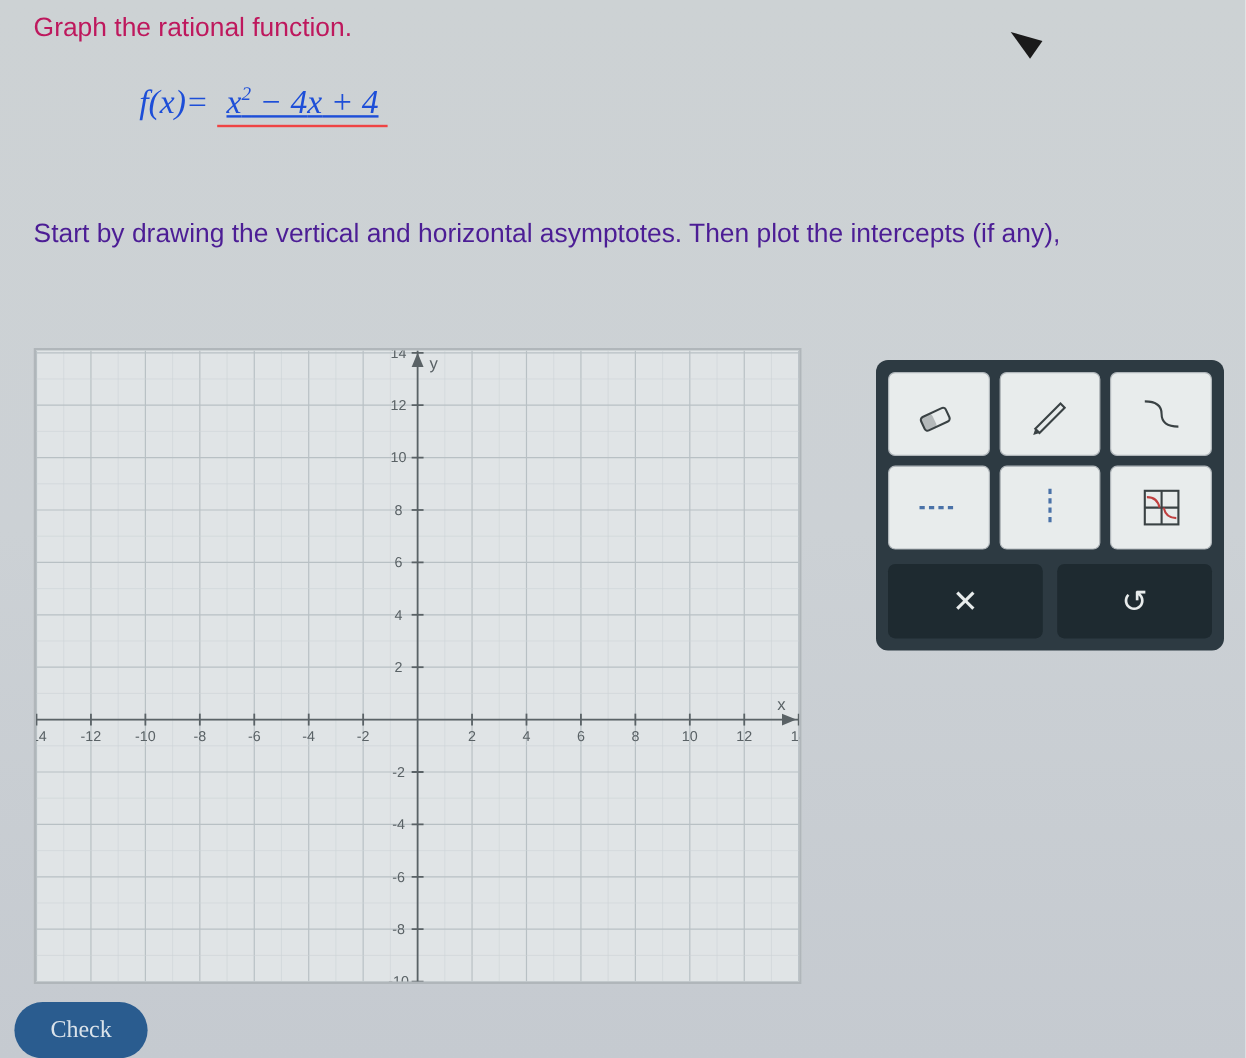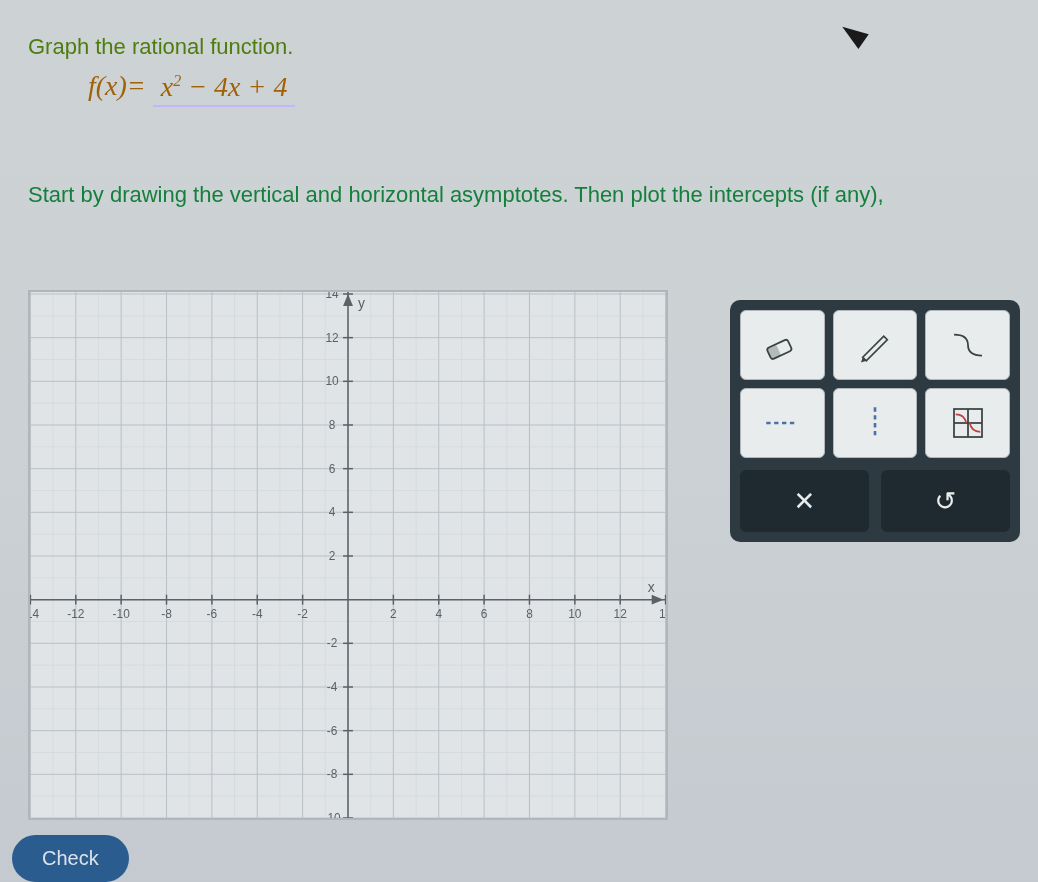--- a/index.html
+++ b/index.html
@@ -10,47 +10,46 @@
     font-family: Arial, Helvetica, sans-serif;
     color: #4a5058;
     position: relative;
     overflow: hidden;
   }
   .prompt-text {
     position: absolute;
     left: 28px;
     top: 10px;
     font-size: 22px;
-    color: #4d7c0f;
+    color: #be185d;
     font-weight: 500;
-    margin-top: 24px;
   }
   .equation {
     position: absolute;
-    left: 88px;
+    left: 116px;
     top: 70px;
     font-size: 28px;
-    color: #a16207;
+    color: #1d4ed8;
     font-style: italic;
     font-family: 'Times New Roman', serif;
   }
   .equation .frac {
     display: inline-block;
     vertical-align: middle;
     text-align: center;
   }
-  .equation .num { display: block; border-bottom: 2px solid #c4b5fd; padding: 0 8px 2px 8px; }
+  .equation .num { display: block; border-bottom: 2px solid #ef4444; padding: 0 8px 2px 8px; text-decoration: underline; }
   .equation .den { display: block; padding: 2px 8px 0 8px; }
   .equation sup { font-size: 16px; vertical-align: super; }
   .instructions {
     position: absolute;
     left: 28px;
     top: 180px;
     font-size: 22px;
-    color: #15803d;
+    color: #4c1d95;
     line-height: 1.35;
     right: 1px;
   }
   .graph-area {
     position: absolute;
     left: 28px;
     top: 290px;
     width: 640px;
     height: 530px;
     background: #e0e4e6;
@@ -108,20 +107,21 @@
   .check-btn {
     position: absolute;
     left: 12px;
     bottom: 0px;
     background: #2a5c8f;
     color: #dbe3ea;
     padding: 12px 30px;
     border-radius: 30px;
     font-size: 20px;
     cursor: pointer;
+    font-family: Liberation Serif, serif;
   }
   .cursor-arrow {
     position: absolute;
     left: 840px;
     top: 25px;
     width: 0; height: 0;
     transform: rotate(-20deg);
   }
   .cursor-arrow::before {
     content: "";

